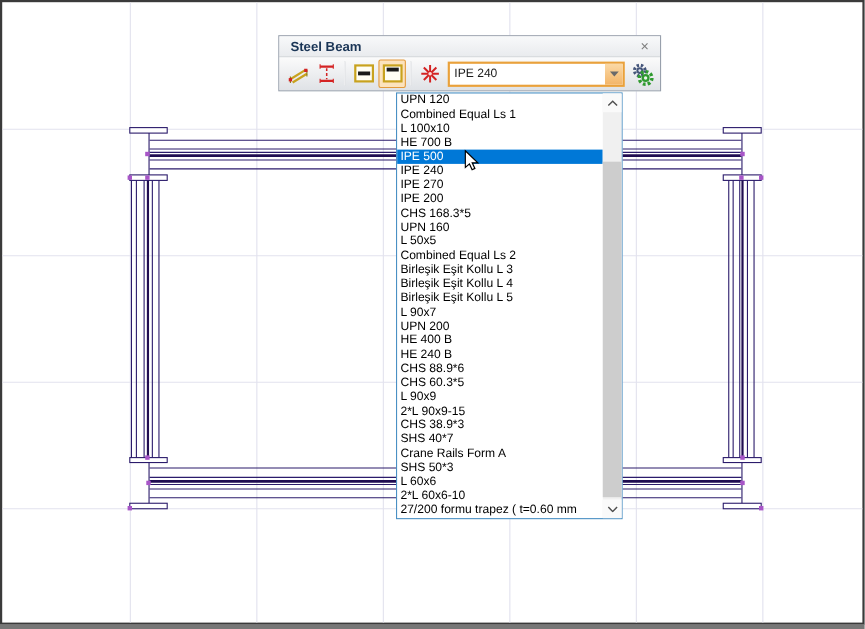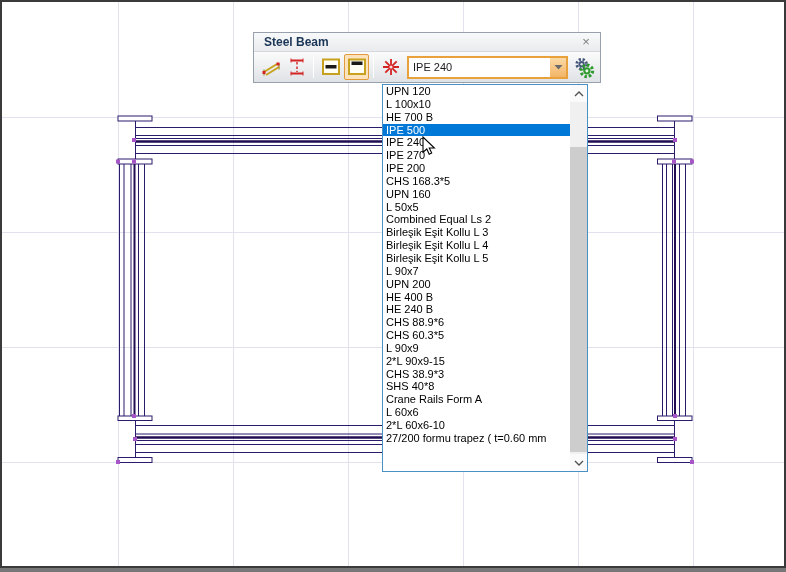--- a/index.html
+++ b/index.html
@@ -56,21 +56,21 @@
   }
   .combo-text{flex:1;font-size:11px;color:#1b1b1b;padding:3px 0 0 4px;white-space:nowrap;overflow:hidden;}
   .combo-btn{
     width:16px;display:flex;align-items:center;justify-content:center;
     background:linear-gradient(#fbd9a6,#f3b568);
   }
   .gear-btn{width:26px;height:26px;display:flex;align-items:center;justify-content:center;margin-left:2px;flex:0 0 auto;}
 
   
   .dropdown{
-    position:absolute;left:380px;top:82px;width:206px;height:388px;z-index:20;
+    position:absolute;left:358px;top:82px;width:206px;height:388px;z-index:20;
     background:#fff;border:1px solid #4a90c4;padding-left:46px;
   }
   .rows{position:absolute;left:0;top:0;right:17px;bottom:0;overflow:hidden;}
   .row{
     height:12.85px;line-height:12.85px;font-size:11px;color:#000;
     padding-left:3px;white-space:nowrap;overflow:hidden;
   }
   .row.selected{background:var(--accent-blue);color:#fff;}
   .scrollbar{position:absolute;top:0;right:0;width:17px;bottom:0;background:#f0f0f0;}
   .sb-btn{position:absolute;left:0;width:17px;height:17px;background:#fafafa;display:flex;align-items:center;justify-content:center;}
@@ -238,20 +238,21 @@
           <circle cx="15.5" cy="16.5" r="3.8" fill="var(--gear-green)"></circle>
           <circle cx="15.5" cy="16.5" r="1.6" fill="#eaf5ea"></circle>
         </svg>
       </div>
     </div>
   </div>
 
   <div class="dropdown">
     <div class="rows">
         <div class="row">UPN 120</div>
+        <div class="row">Combined Equal Ls 1</div>
         <div class="row">L 100x10</div>
         <div class="row">HE 700 B</div>
         <div class="row selected">IPE 500</div>
         <div class="row">IPE 240</div>
         <div class="row">IPE 270</div>
         <div class="row">IPE 200</div>
         <div class="row">CHS 168.3*5</div>
         <div class="row">UPN 160</div>
         <div class="row">L 50x5</div>
         <div class="row">Combined Equal Ls 2</div>
@@ -260,22 +261,23 @@
         <div class="row">Birleşik Eşit Kollu L 5</div>
         <div class="row">L 90x7</div>
         <div class="row">UPN 200</div>
         <div class="row">HE 400 B</div>
         <div class="row">HE 240 B</div>
         <div class="row">CHS 88.9*6</div>
         <div class="row">CHS 60.3*5</div>
         <div class="row">L 90x9</div>
         <div class="row">2*L 90x9-15</div>
         <div class="row">CHS 38.9*3</div>
-        <div class="row">SHS 40*8</div>
+        <div class="row">SHS 40*7</div>
         <div class="row">Crane Rails Form A</div>
+        <div class="row">SHS 50*3</div>
         <div class="row">L 60x6</div>
         <div class="row">2*L 60x6-10</div>
         <div class="row">27/200 formu trapez ( t=0.60 mm</div>
       </div>
     <div class="scrollbar">
       <div class="sb-btn sb-up">
         <svg width="10" height="6" viewBox="0 0 10 6">
           <polyline points="1,5 5,1 9,5" fill="none" stroke="#505050" stroke-width="1.3"></polyline>
         </svg>
       </div>

